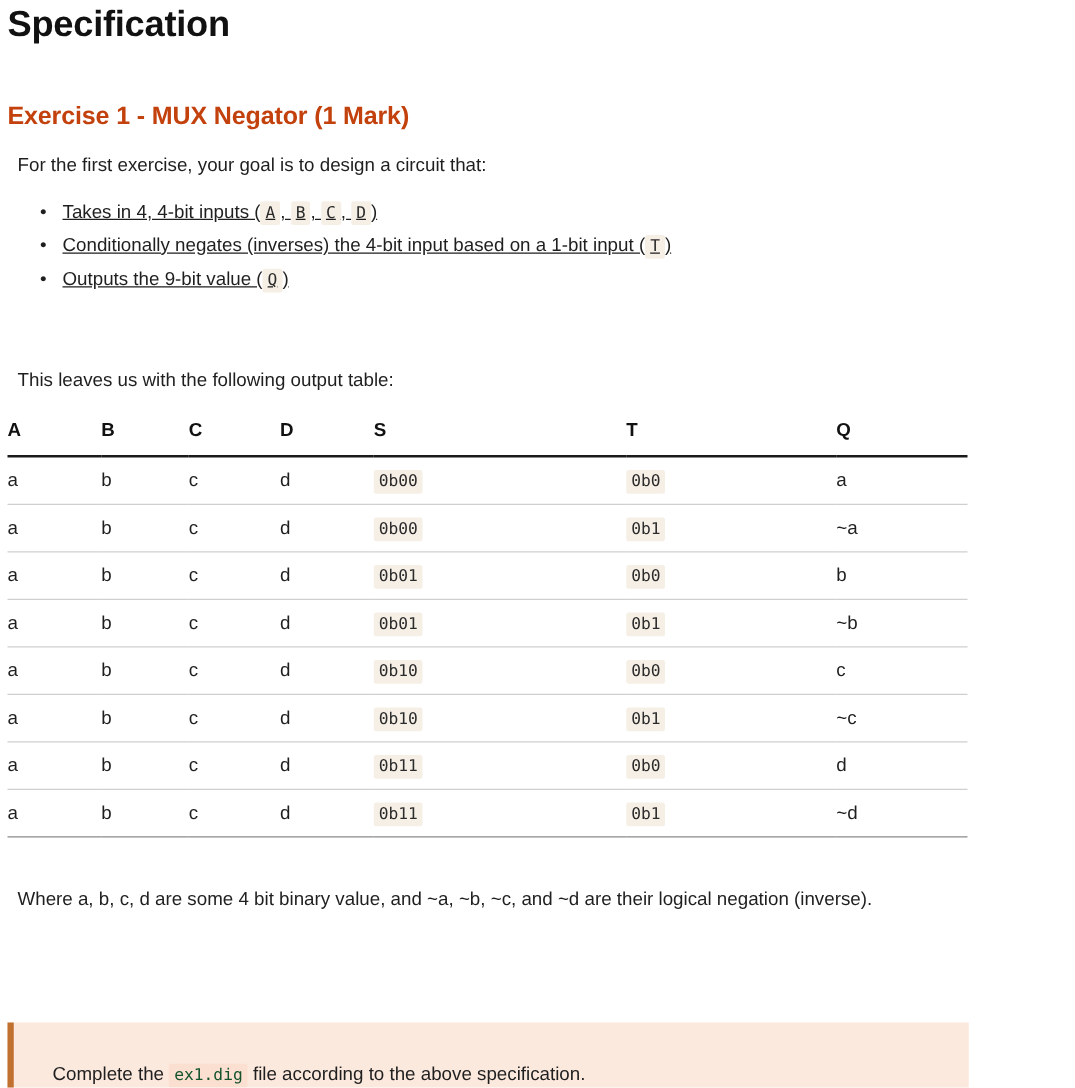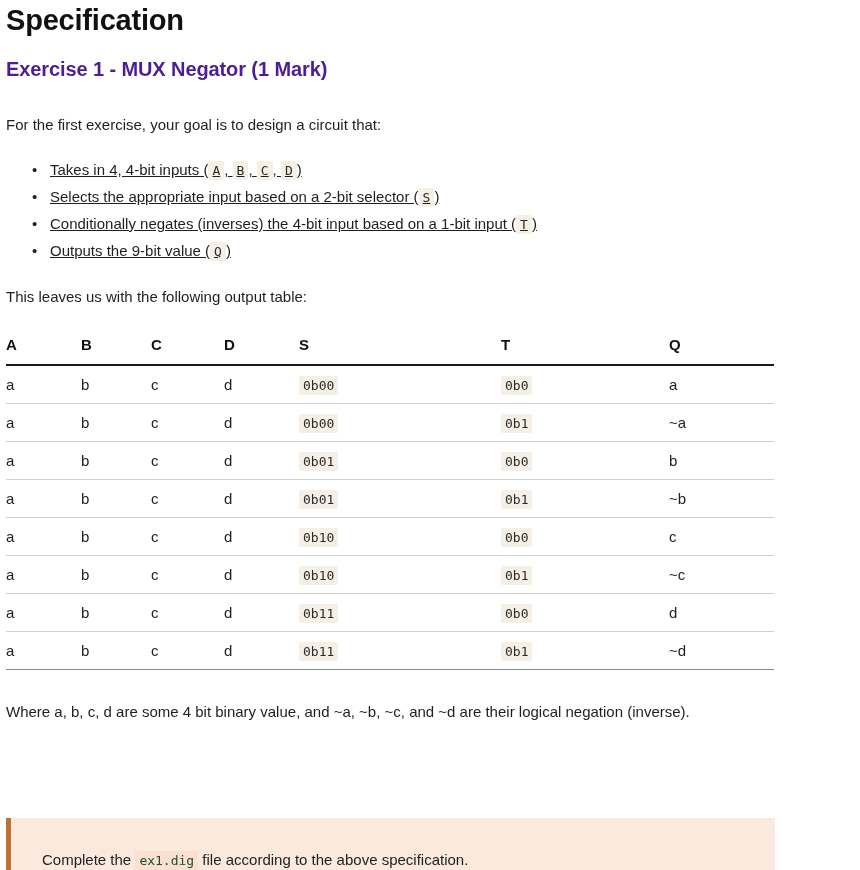--- a/index.html
+++ b/index.html
@@ -31,38 +31,38 @@
     font-size: 29px;
     font-weight: 700;
     letter-spacing: -0.2px;
     line-height: 36px;
     color: #111111;
     margin: 0;
   }
   .h2 {
     position: absolute;
     left: 6px;
-    top: 56px;
+    top: 80px;
     font-size: 20px;
     font-weight: 700;
     letter-spacing: -0.1px;
     line-height: 26px;
-    color: #4c1d95;
+    color: #c2410c;
     margin: 0;
     text-align: right;
   }
 
   
   .p {
     position: absolute;
     left: 6px;
     font-size: 15px;
     line-height: 25px;
     color: #1f1f1f;
-    margin: 0;
+    margin: 8px;
   }
   #intro-para { top: 112px; }
   #table-lead-para { top: 284px; }
   #where-para {
     top: 699px;
     width: 760px;
   }
   #eg-para { top: 770px; }
 
   
@@ -179,21 +179,20 @@
 <div class="page">
 
   <h1 class="h1">Specification</h1>
 
   <h2 class="h2">Exercise 1 - MUX Negator (1 Mark)</h2>
 
   <p class="p" id="intro-para">For the first exercise, your goal is to design a circuit that:</p>
 
   <ul class="bullets" id="requirements-list">
       <li><span>Takes in 4, 4-bit inputs (</span><code>A</code><span>, </span><code>B</code><span>, </span><code>C</code><span>, </span><code>D</code><span>)</span></li>
-      <li><span>Selects the appropriate input based on a 2-bit selector (</span><code>S</code><span>)</span></li>
       <li><span>Conditionally negates (inverses) the 4-bit input based on a 1-bit input (</span><code>T</code><span>)</span></li>
       <li><span>Outputs the 9-bit value (</span><code>Q</code><span>)</span></li>
     </ul>
 
   <p class="p" id="table-lead-para">This leaves us with the following output table:</p>
 
   <div class="table-wrap">
     <table class="out">
       <colgroup>
         <col class="col-a">

